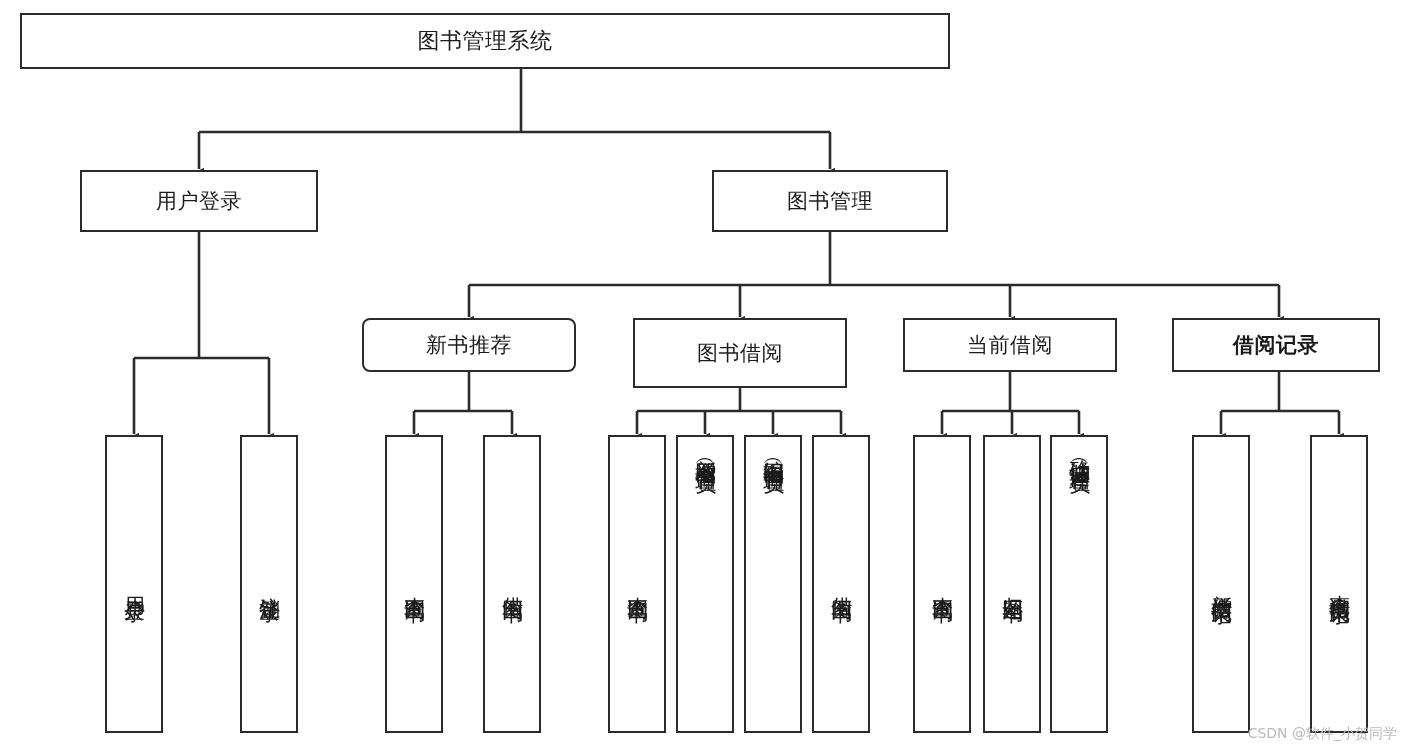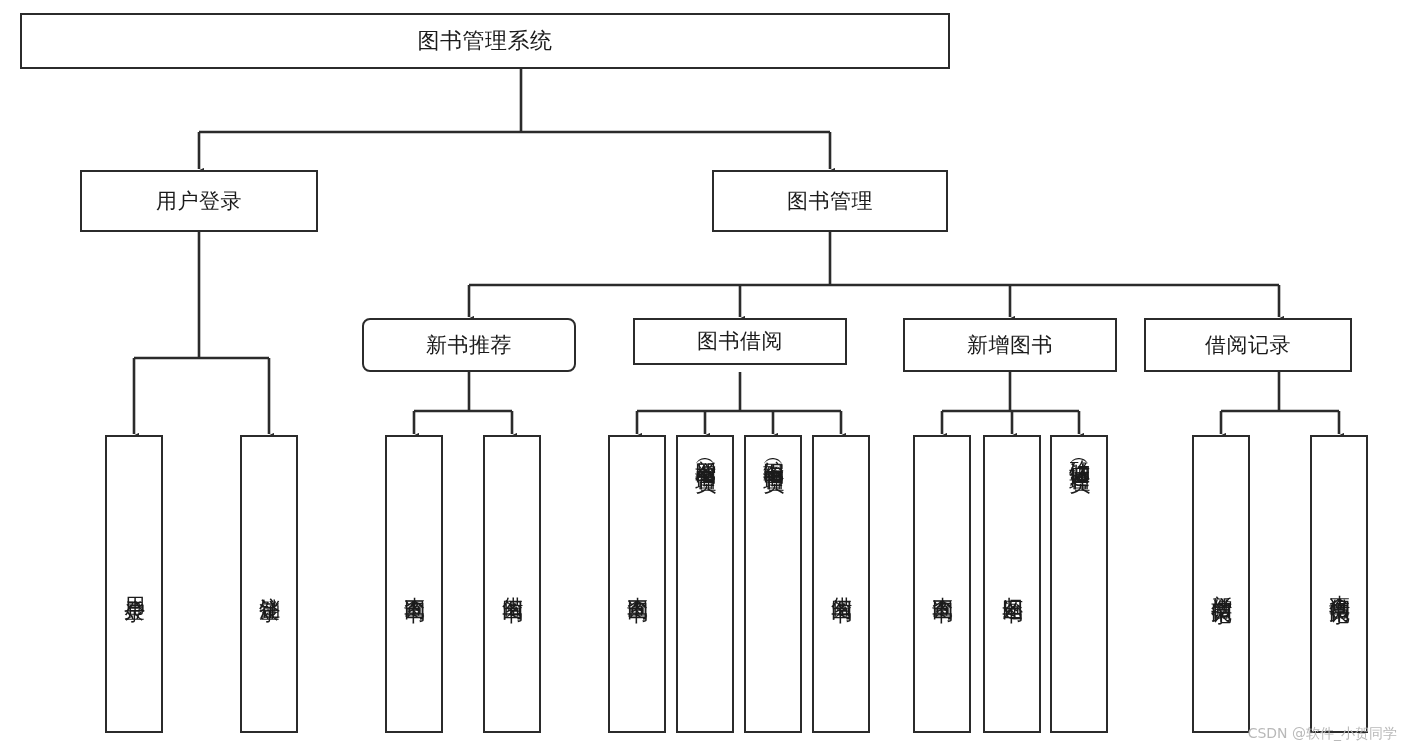--- a/index.html
+++ b/index.html
@@ -132,27 +132,27 @@
       </div>
       <div class="node horiz" style="left: 80px; top: 170px; width: 238px; height: 62px;">
         <span class="label">用户登录</span>
       </div>
       <div class="node horiz" style="left: 712px; top: 170px; width: 236px; height: 62px;">
         <span class="label">图书管理</span>
       </div>
       <div class="node horiz" style="left: 362px; top: 318px; width: 214px; height: 54px; border-radius: 8px;">
         <span class="label">新书推荐</span>
       </div>
-      <div class="node horiz" style="left: 633px; top: 318px; width: 214px; height: 47px;">
+      <div class="node horiz" style="left: 633px; top: 318px; width: 214px; height: 70px;">
         <span class="label">图书借阅</span>
       </div>
       <div class="node horiz" style="left: 903px; top: 318px; width: 214px; height: 54px;">
-        <span class="label">新增图书</span>
+        <span class="label">当前借阅</span>
       </div>
-      <div class="node horiz" style="left: 1144px; top: 318px; width: 208px; height: 54px;">
+      <div class="node horiz" style="left: 1172px; top: 318px; width: 208px; height: 54px; font-weight: bold;">
         <span class="label">借阅记录</span>
       </div>
       <div class="node leaf centered" style="left: 105px; top: 435px; width: 58px; height: 298px;">
         <span class="label">用户登录</span>
       </div>
       <div class="node leaf centered" style="left: 240px; top: 435px; width: 58px; height: 298px;">
         <span class="label">注销登录</span>
       </div>
       <div class="node leaf centered" style="left: 385px; top: 435px; width: 58px; height: 298px;">
         <span class="label">查询图书</span>

